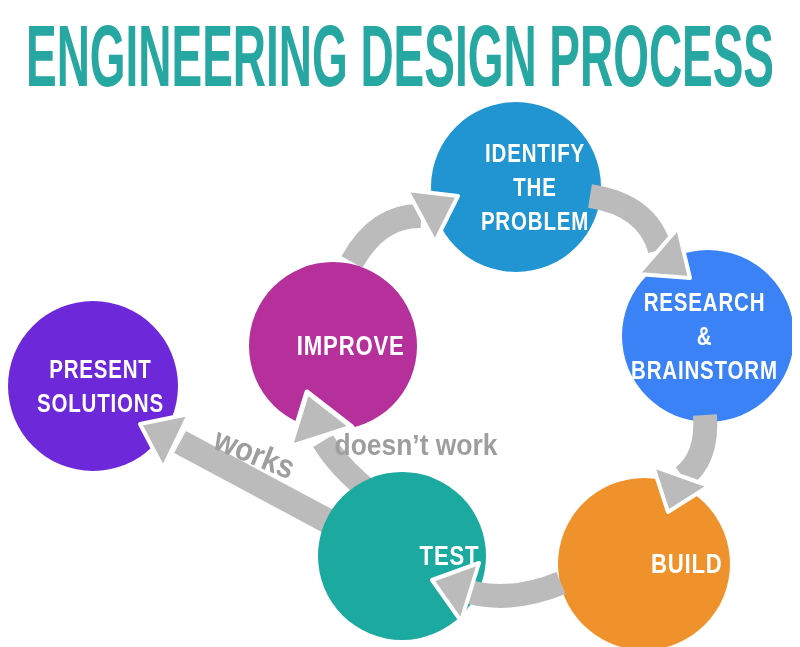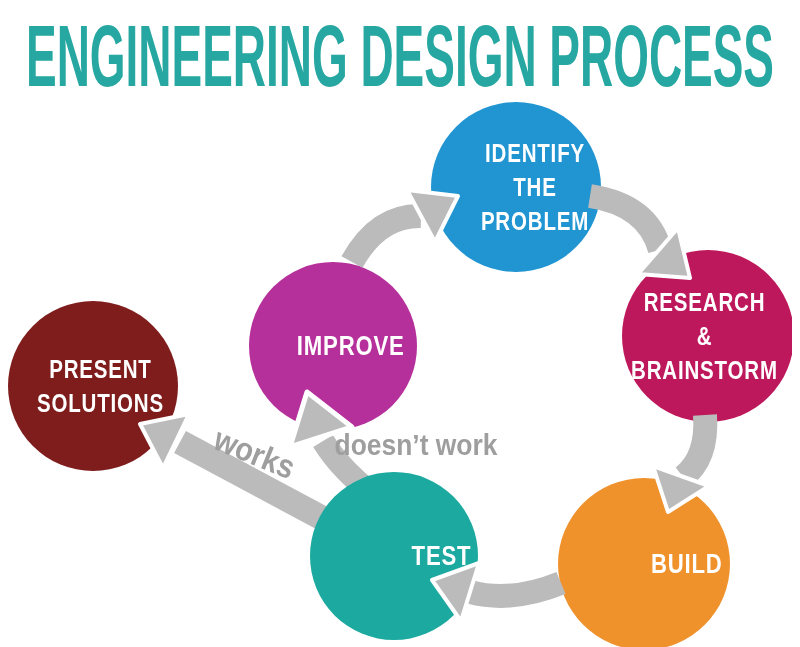--- a/index.html
+++ b/index.html
@@ -20,21 +20,21 @@
   .stage-label {
     display:flex; flex-direction:column; align-items:center; justify-content:center;
     transform:scaleX(0.82);
     color:#ffffff; font-weight:bold; text-align:center;
     font-size:25px; line-height:34px; letter-spacing:1px; white-space:nowrap;
   }
   .stage-label.single { font-size:27px; }
   .stage-identify { left:431px; top:102px; width:170px; height:170px; }
   .stage-research { left:622px; top:250px; width:172px; height:172px; }
   .stage-build    { left:558px; top:478px; width:172px; height:172px; }
-  .stage-test     { left:310px; top:472px; width:168px; height:168px; }
+  .stage-test     { left:318px; top:472px; width:168px; height:168px; }
   .stage-improve  { left:249px; top:262px; width:168px; height:168px; }
   .stage-present  { left:8px;   top:301px; width:170px; height:170px; }
   .svg-under { z-index:1; }
   .svg-over  { z-index:3; }
   .branch-label {
     position:absolute; z-index:4; font-weight:bold; white-space:nowrap;
     color:#9e9e9e;
   }
   .works-label {
     left:206px; top:436px; width:104px; font-size:33px;
@@ -61,21 +61,21 @@
   </svg>
 
   <div class="stage stage-identify" style="background: rgb(32, 149, 210);">
     <div class="stage-label">
       <span>IDENTIFY</span>
       <span>THE</span>
       <span>PROBLEM</span>
     </div>
   </div>
 
-  <div class="stage stage-research" style="background: #be185d;">
+  <div class="stage stage-research" style="background: #3b82f6;">
     <div class="stage-label">
       <span>RESEARCH</span>
       <span>&amp;</span>
       <span>BRAINSTORM</span>
     </div>
   </div>
 
   <div class="stage stage-build" style="background: rgb(240, 146, 44);">
     <div class="stage-label single">
       <span>BUILD</span>
@@ -87,21 +87,21 @@
       <span>TEST</span>
     </div>
   </div>
 
   <div class="stage stage-improve" style="background: rgb(181, 48, 155);">
     <div class="stage-label single">
       <span>IMPROVE</span>
     </div>
   </div>
 
-  <div class="stage stage-present" style="background: #7f1d1d;">
+  <div class="stage stage-present" style="background: #6d28d9;">
     <div class="stage-label">
       <span>PRESENT</span>
       <span>SOLUTIONS</span>
     </div>
   </div>
 
   <svg class="layer svg-over" viewBox="0 0 800 647">
 
     <path d="M 352 262 Q 378 215 421 216" fill="none" stroke-width="24" stroke="#bbbbbb"></path>
     <polygon points="458,196 435,242 407,190" stroke="#ffffff" stroke-width="4" stroke-linejoin="round" fill="#bbbbbb"></polygon>

